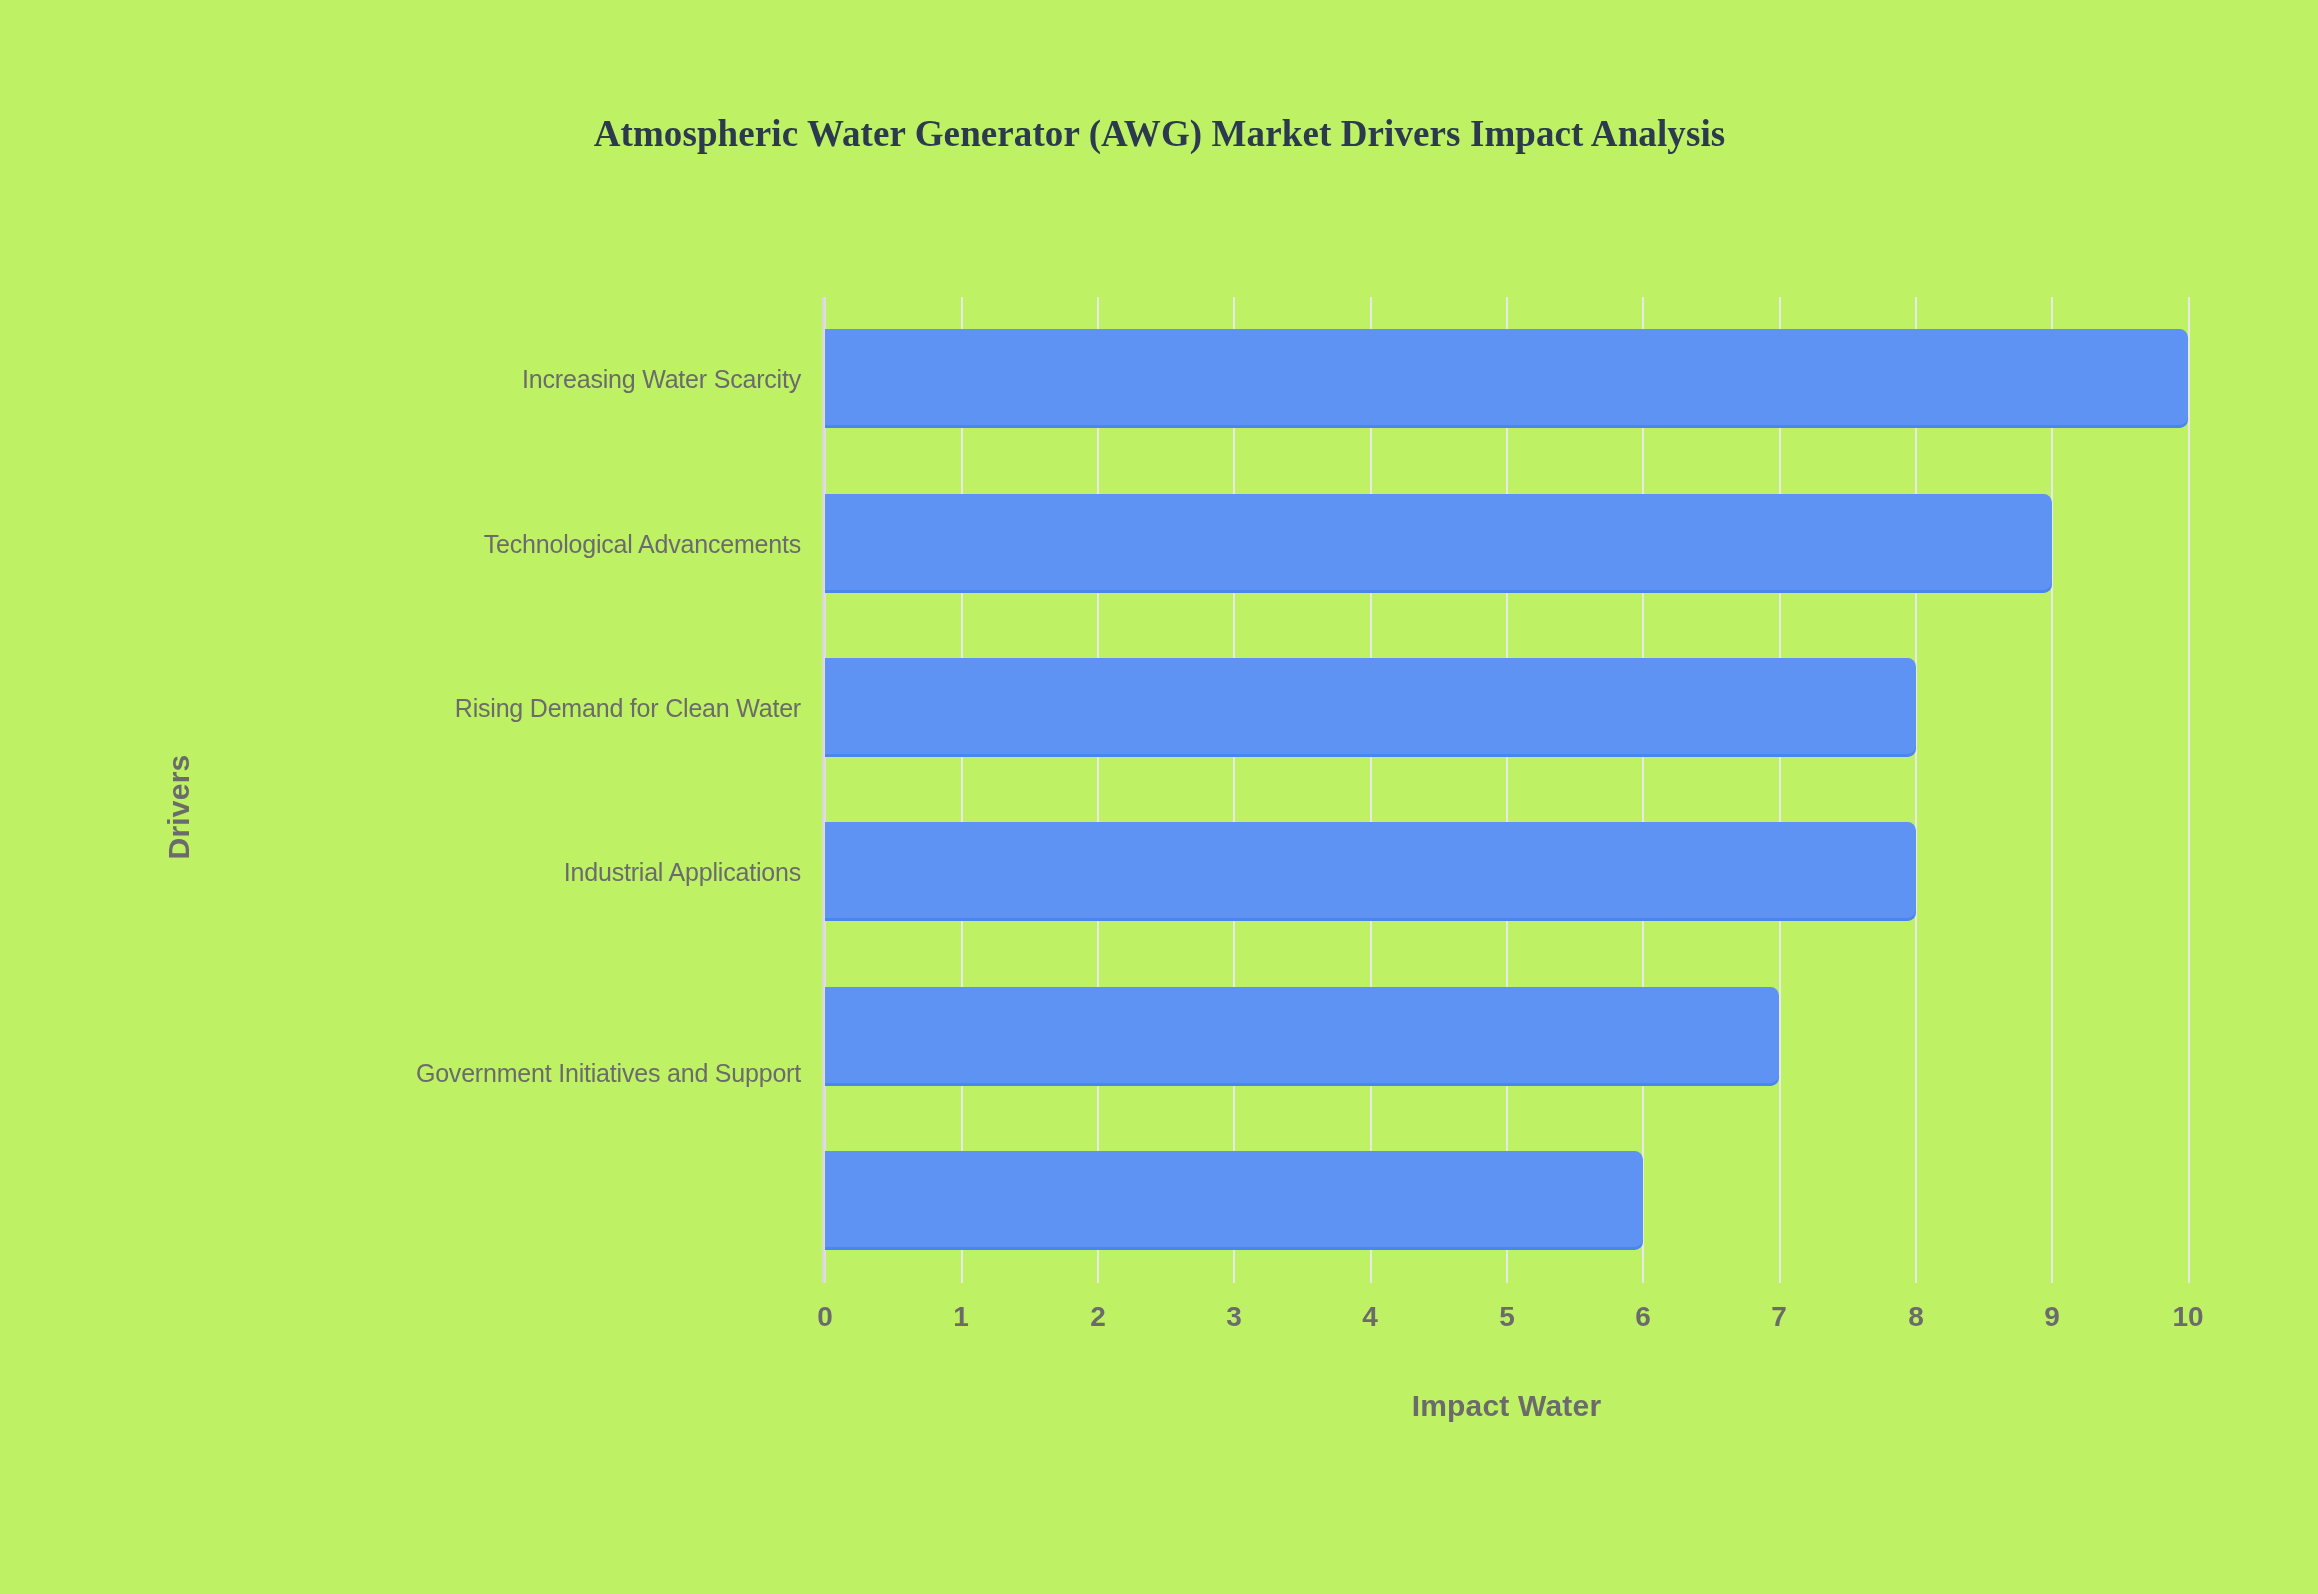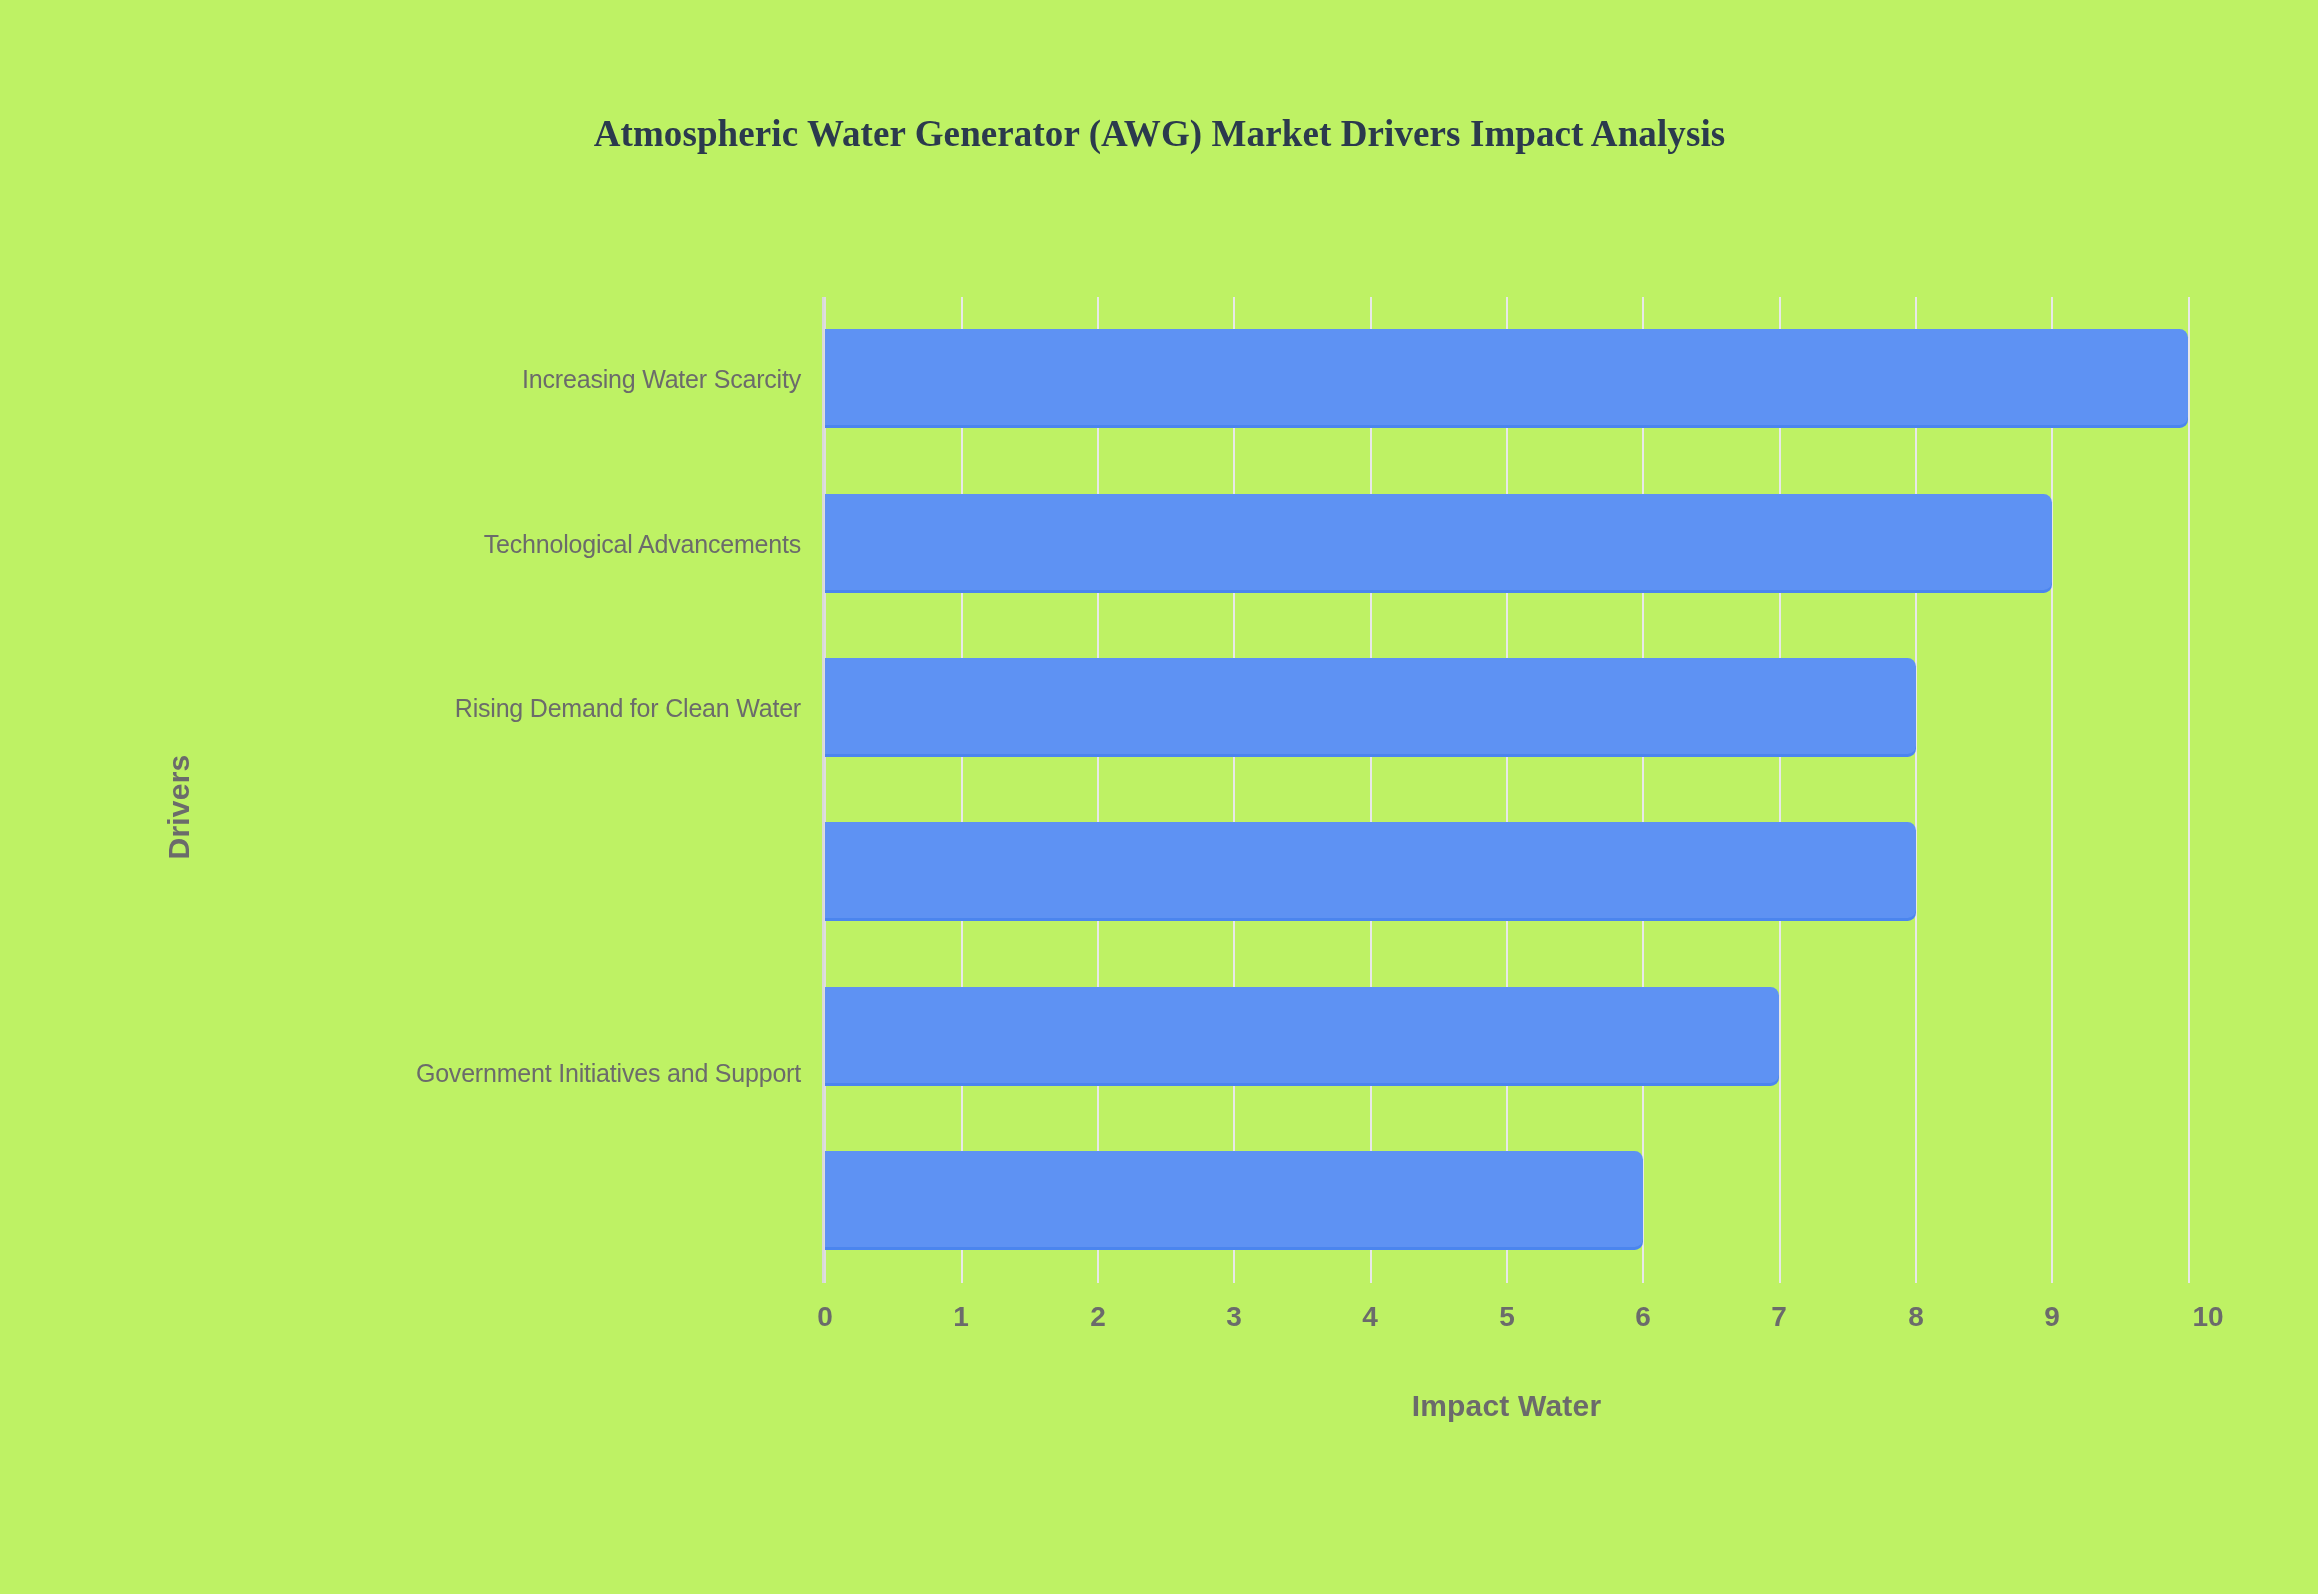--- a/index.html
+++ b/index.html
@@ -205,35 +205,36 @@
         <div class="bar-row" style="top: 854px; height: 99px;">
           <div class="bar" title="Military and Defense Needs: 6" style="width: 818px; background: rgb(94, 146, 243);"></div>
         </div>
       </div>
   </div>
 
   <div class="ylabels-layer" id="ylabels">
       <div class="ylabel" style="top: 82px;">Increasing Water Scarcity</div>
       <div class="ylabel" style="top: 411px;">Rising Demand for Clean Water</div>
       <div class="ylabel" style="top: 247px;">Technological Advancements</div>
+      <div class="ylabel" style="top: 575px;">Industrial Applications</div>
       <div class="ylabel" style="top: 740px; margin-top: 36px;">Government Initiatives and Support</div>
     </div>
 
   <div class="xlabels-layer" id="xlabels">
       <div class="xtick" style="left: 0px;">0</div>
       <div class="xtick" style="left: 136px;">1</div>
       <div class="xtick" style="left: 273px;">2</div>
       <div class="xtick" style="left: 409px;">3</div>
       <div class="xtick" style="left: 545px;">4</div>
       <div class="xtick" style="left: 682px;">5</div>
       <div class="xtick" style="left: 818px;">6</div>
       <div class="xtick" style="left: 954px;">7</div>
       <div class="xtick" style="left: 1091px;">8</div>
       <div class="xtick" style="left: 1227px;">9</div>
-      <div class="xtick" style="left: 1363px; margin-left: 20px;">10</div>
+      <div class="xtick" style="left: 1363px;">10</div>
     </div>
 
   <div class="xaxis-title">Impact Water</div>
 
   <div class="yaxis-title">Drivers</div>
 
 </div>
 
 
 </body></html>

